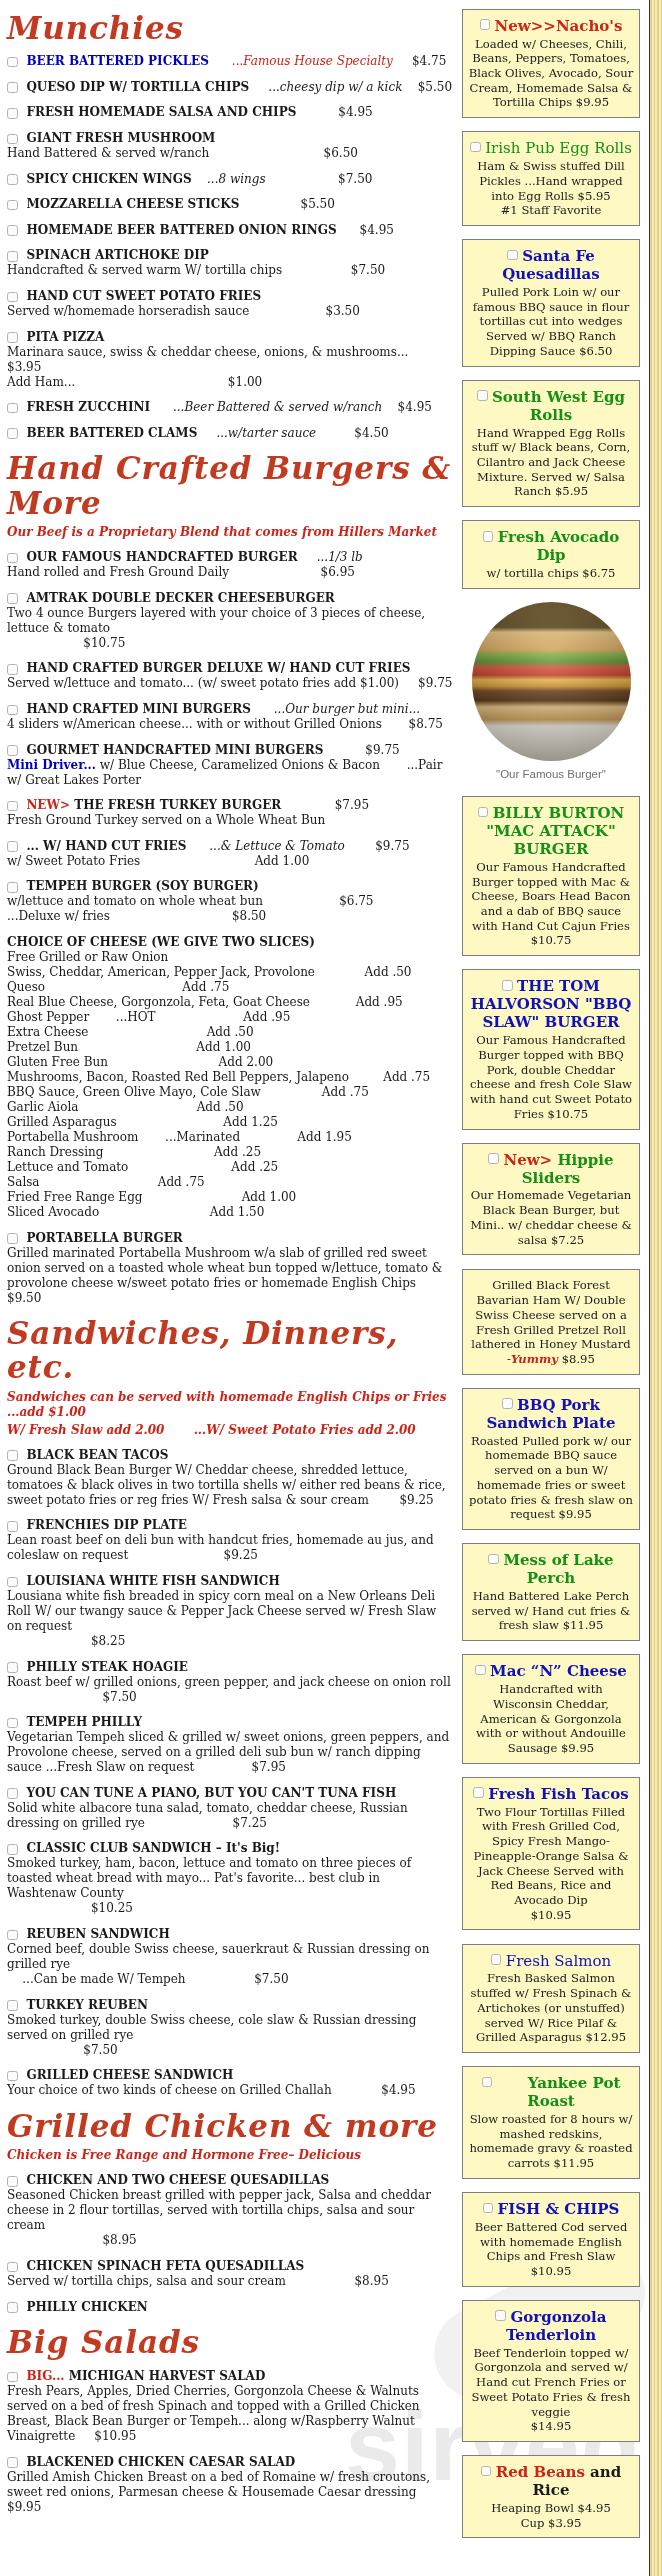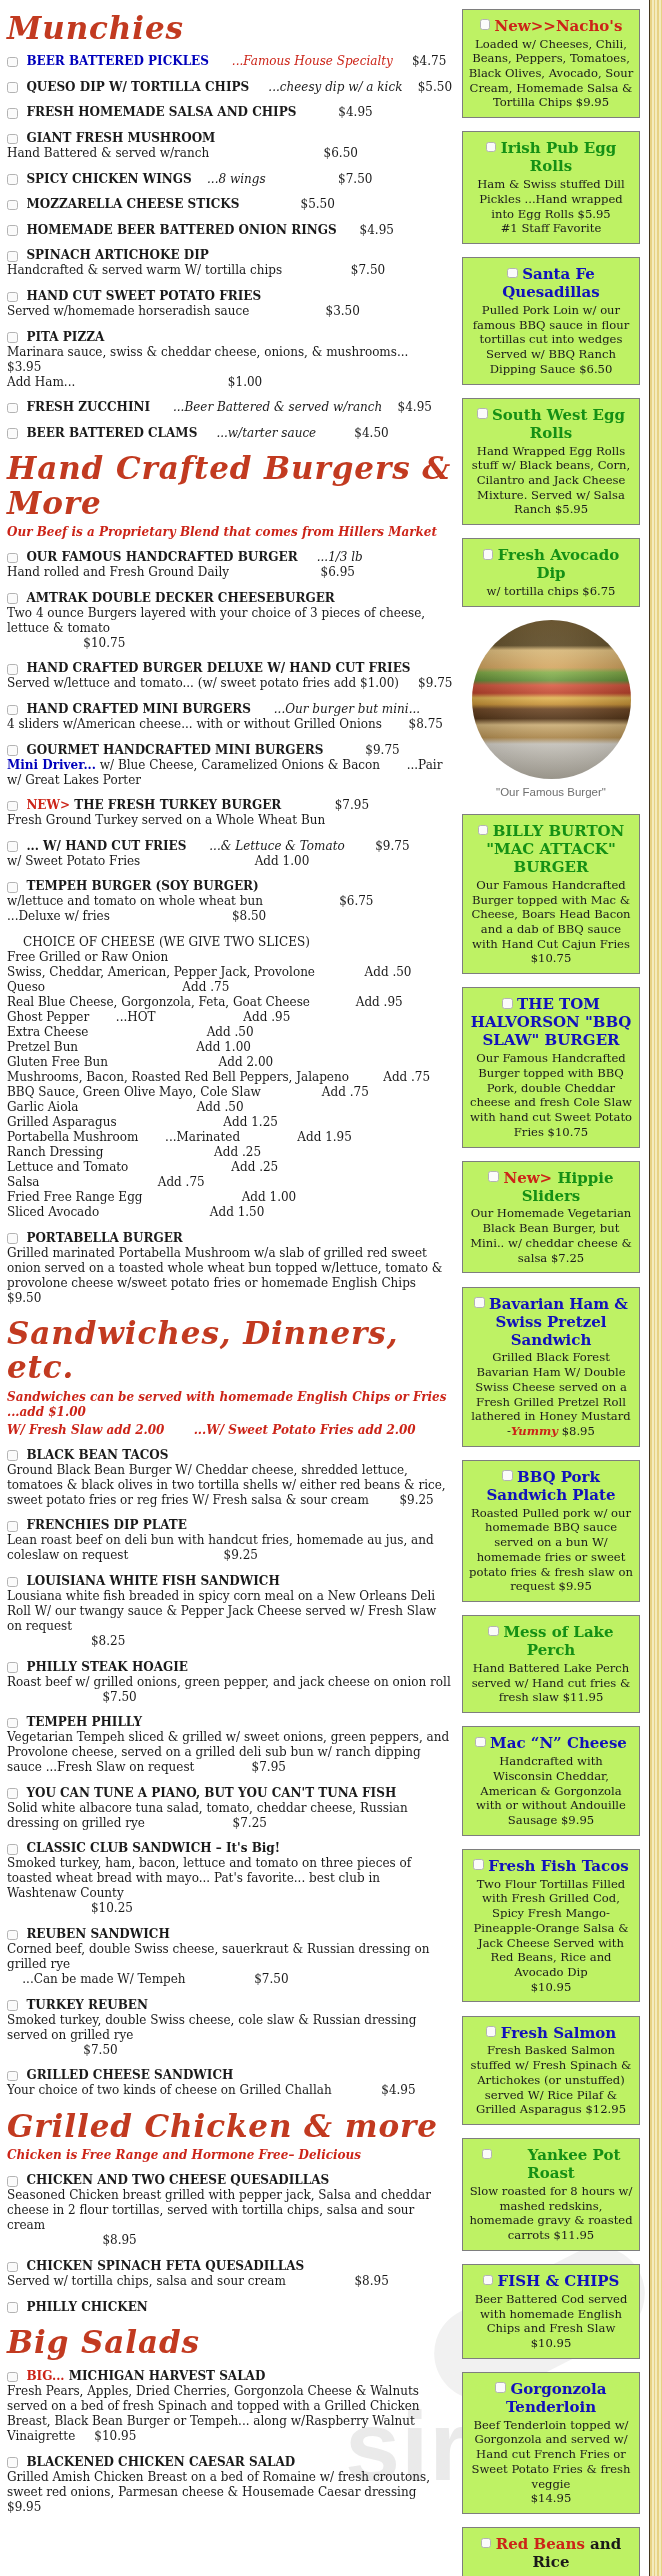--- a/index.html
+++ b/index.html
@@ -17,21 +17,21 @@
   .sidebar{position:absolute;left:462px;top:8.8px;width:178px;z-index:2;}
   .section-heading{font-size:31px;font-weight:bold;font-style:italic;color:#c23a20;
                    margin:7px 0 5.3px 0;letter-spacing:0.9px;line-height:1.1;}
   .section-subtitle{font-size:12px;line-height:1.3;white-space:pre-wrap;margin:0 0 1.8px 0;}
   .item{position:relative;margin:9.7px 0 10.6px 0;font-size:12px;line-height:1.25;}
   .checkbox{display:inline-block;width:10.6px;height:10.6px;border:0.9px solid #b3b3b3;
             border-radius:2.6px;background:#fbfbfb;box-sizing:border-box;}
   .item > .checkbox{position:absolute;left:0;top:2.6px;}
   .item-title{padding-left:19.4px;white-space:pre-wrap;}
   .item-line{white-space:pre-wrap;}
-  .side-box{border:0.9px solid #7e7e7e;background:#bef264;padding:7px 5.3px;margin-bottom:13.2px;
+  .side-box{border:0.9px solid #7e7e7e;background:#fef9c3;padding:7px 5.3px;margin-bottom:13.2px;
             text-align:center;}
   .side-title{font-size:15px;line-height:1.2;white-space:pre-wrap;}
   .side-title .checkbox{margin-right:4.4px;vertical-align:0.9px;}
   .side-desc{font-size:11.6px;line-height:1.27;white-space:pre-wrap;margin-top:1.8px;}
   .burger-fig{margin:8.8px 0 16px 0;text-align:center;}
   .burger-photo{width:159px;height:159px;border-radius:50%;margin:0 auto;
     background:
       radial-gradient(circle at 50% 38%, rgba(255,255,255,0.18), rgba(0,0,0,0.28) 88%),
       linear-gradient(180deg,#6f5526 0%,#5f4a20 16%,#e9c47c 19%,#d8a558 30%,
         #7fae3f 33%,#5d8f2e 38%,#d94f35 41%,#c23b22 46%,#eab94b 49%,#d1952f 53%,
@@ -136,21 +136,21 @@
       <div class="item-title"><span class="run" style="font-weight: bold;">... W/ HAND CUT FRIES</span><span class="run">      </span><span class="run" style="font-style: italic;">...&amp; Lettuce &amp; Tomato</span><span class="run">        $9.75</span></div>
       <div class="item-line"><span class="run">w/ Sweet Potato Fries                              Add 1.00</span></div>
     </div>
     <div class="item">
       <span class="checkbox"></span>
       <div class="item-title"><span class="run" style="font-weight: bold;">TEMPEH BURGER (SOY BURGER)</span></div>
       <div class="item-line"><span class="run">w/lettuce and tomato on whole wheat bun                    $6.75</span></div>
       <div class="item-line"><span class="run">...Deluxe w/ fries                                $8.50</span></div>
     </div>
     <div class="item">
-      <div class="item-title" style="padding-left: 0px;"><span class="run" style="font-weight: normal; margin-left: 16px;">CHOICE OF CHEESE (WE GIVE TWO SLICES)</span></div>
+      <div class="item-title" style="padding-left: 0px;"><span class="run" style="font-weight: bold;">CHOICE OF CHEESE (WE GIVE TWO SLICES)</span></div>
       <div class="item-line"><span class="run">Free Grilled or Raw Onion</span></div>
       <div class="item-line"><span class="run">Swiss, Cheddar, American, Pepper Jack, Provolone             Add .50</span></div>
       <div class="item-line"><span class="run">Queso                                    Add .75</span></div>
       <div class="item-line"><span class="run">Real Blue Cheese, Gorgonzola, Feta, Goat Cheese            Add .95</span></div>
       <div class="item-line"><span class="run">Ghost Pepper       ...HOT                       Add .95</span></div>
       <div class="item-line"><span class="run">Extra Cheese                               Add .50</span></div>
       <div class="item-line"><span class="run">Pretzel Bun                               Add 1.00</span></div>
       <div class="item-line"><span class="run">Gluten Free Bun                             Add 2.00</span></div>
       <div class="item-line"><span class="run">Mushrooms, Bacon, Roasted Red Bell Peppers, Jalapeno         Add .75</span></div>
       <div class="item-line"><span class="run">BBQ Sauce, Green Olive Mayo, Cole Slaw                Add .75</span></div>
@@ -254,21 +254,21 @@
       <div class="item-title"><span class="run" style="font-weight: bold;">BLACKENED CHICKEN CAESAR SALAD</span></div>
       <div class="item-line"><span class="run">Grilled Amish Chicken Breast on a bed of Romaine w/ fresh croutons, sweet red onions, Parmesan cheese &amp; Housemade Caesar dressing   $9.95</span></div>
     </div>
   </div>
 <div class="sidebar">
     <div class="side-box">
       <div class="side-title"><span class="checkbox"></span><span class="run" style="color: rgb(204, 36, 24); font-weight: bold;">New&gt;&gt;Nacho's</span></div>
       <div class="side-desc"><span class="run">Loaded w/ Cheeses, Chili, Beans, Peppers, Tomatoes, Black Olives, Avocado, Sour Cream, Homemade Salsa &amp; Tortilla Chips $9.95</span></div>
     </div>
     <div class="side-box">
-      <div class="side-title"><span class="checkbox"></span><span class="run" style="color: rgb(21, 144, 21); font-weight: bold;">Irish Pub Egg Rolls</span></div>
+      <div class="side-title"><span class="checkbox"></span><span class="run" style="color: rgb(21, 144, 21); font-weight: normal;">Irish Pub Egg Rolls</span></div>
       <div class="side-desc"><span class="run">Ham &amp; Swiss stuffed Dill Pickles ...Hand wrapped into Egg Rolls $5.95
 #1 Staff Favorite</span></div>
     </div>
     <div class="side-box">
       <div class="side-title"><span class="checkbox"></span><span class="run" style="color: rgb(17, 17, 187); font-weight: bold;">Santa Fe Quesadillas</span></div>
       <div class="side-desc"><span class="run">Pulled Pork Loin w/ our famous BBQ sauce in flour tortillas cut into wedges Served w/ BBQ Ranch Dipping Sauce $6.50</span></div>
     </div>
     <div class="side-box">
       <div class="side-title"><span class="checkbox"></span><span class="run" style="color: rgb(21, 144, 21); font-weight: bold;">South West Egg Rolls</span></div>
       <div class="side-desc"><span class="run">Hand Wrapped Egg Rolls stuff w/ Black beans, Corn, Cilantro and Jack Cheese Mixture. Served w/ Salsa Ranch $5.95</span></div>
@@ -287,42 +287,41 @@
     </div>
     <div class="side-box">
       <div class="side-title"><span class="checkbox"></span><span class="run" style="color: rgb(17, 17, 187); font-weight: bold;">THE TOM HALVORSON "BBQ SLAW" BURGER</span></div>
       <div class="side-desc"><span class="run">Our Famous Handcrafted Burger topped with BBQ Pork, double Cheddar cheese and fresh Cole Slaw with hand cut Sweet Potato Fries $10.75</span></div>
     </div>
     <div class="side-box">
       <div class="side-title"><span class="checkbox"></span><span class="run" style="color: rgb(204, 36, 24); font-weight: bold;">New&gt;</span><span class="run" style="color: rgb(21, 144, 21); font-weight: bold;"> Hippie Sliders</span></div>
       <div class="side-desc"><span class="run">Our Homemade Vegetarian Black Bean Burger, but Mini.. w/ cheddar cheese &amp; salsa $7.25</span></div>
     </div>
     <div class="side-box">
-      <div class="side-title"><span class="checkbox"></span><span class="run" style="color: rgb(17, 17, 187); font-weight: bold;">Bavarian Ham &amp; Swiss Pretzel Sandwich</span></div>
       <div class="side-desc"><span class="run">Grilled Black Forest Bavarian Ham W/ Double Swiss Cheese served on a Fresh Grilled Pretzel Roll lathered in Honey Mustard -</span><span class="run" style="color: rgb(204, 36, 24); font-weight: bold; font-style: italic;">Yummy</span><span class="run"> $8.95</span></div>
     </div>
     <div class="side-box">
       <div class="side-title"><span class="checkbox"></span><span class="run" style="color: rgb(17, 17, 187); font-weight: bold;">BBQ Pork Sandwich Plate</span></div>
       <div class="side-desc"><span class="run">Roasted Pulled pork w/ our homemade BBQ sauce served on a bun W/ homemade fries or sweet potato fries &amp; fresh slaw on request $9.95</span></div>
     </div>
     <div class="side-box">
       <div class="side-title"><span class="checkbox"></span><span class="run" style="color: rgb(21, 144, 21); font-weight: bold;">Mess of Lake Perch</span></div>
       <div class="side-desc"><span class="run">Hand Battered Lake Perch served w/ Hand cut fries &amp; fresh slaw $11.95</span></div>
     </div>
     <div class="side-box">
       <div class="side-title"><span class="checkbox"></span><span class="run" style="color: rgb(17, 17, 187); font-weight: bold;">Mac “N” Cheese</span></div>
       <div class="side-desc"><span class="run">Handcrafted with Wisconsin Cheddar, American &amp; Gorgonzola with or without Andouille Sausage $9.95</span></div>
     </div>
     <div class="side-box">
       <div class="side-title"><span class="checkbox"></span><span class="run" style="color: rgb(17, 17, 187); font-weight: bold;">Fresh Fish Tacos</span></div>
       <div class="side-desc"><span class="run">Two Flour Tortillas Filled with Fresh Grilled Cod, Spicy Fresh Mango-Pineapple-Orange Salsa &amp; Jack Cheese Served with Red Beans, Rice and Avocado Dip
 $10.95</span></div>
     </div>
     <div class="side-box">
-      <div class="side-title"><span class="checkbox"></span><span class="run" style="color: rgb(17, 17, 187); font-weight: bold;">Fresh Salmon</span></div>
+      <div class="side-title"><span class="checkbox"></span><span class="run" style="color: rgb(17, 17, 187); font-weight: normal;">Fresh Salmon</span></div>
       <div class="side-desc"><span class="run">Fresh Basked Salmon stuffed w/ Fresh Spinach &amp; Artichokes (or unstuffed) served W/ Rice Pilaf &amp; Grilled Asparagus $12.95</span></div>
     </div>
     <div class="side-box">
       <div class="side-title"><span class="checkbox"></span><span class="run" style="color: rgb(21, 144, 21); font-weight: bold; margin-left: 31px;">Yankee Pot Roast</span></div>
       <div class="side-desc"><span class="run">Slow roasted for 8 hours w/ mashed redskins, homemade gravy &amp; roasted carrots $11.95</span></div>
     </div>
     <div class="side-box">
       <div class="side-title"><span class="checkbox"></span><span class="run" style="color: rgb(17, 17, 187); font-weight: bold;">FISH &amp; CHIPS</span></div>
       <div class="side-desc"><span class="run">Beer Battered Cod served with homemade English Chips and Fresh Slaw $10.95</span></div>
     </div>

